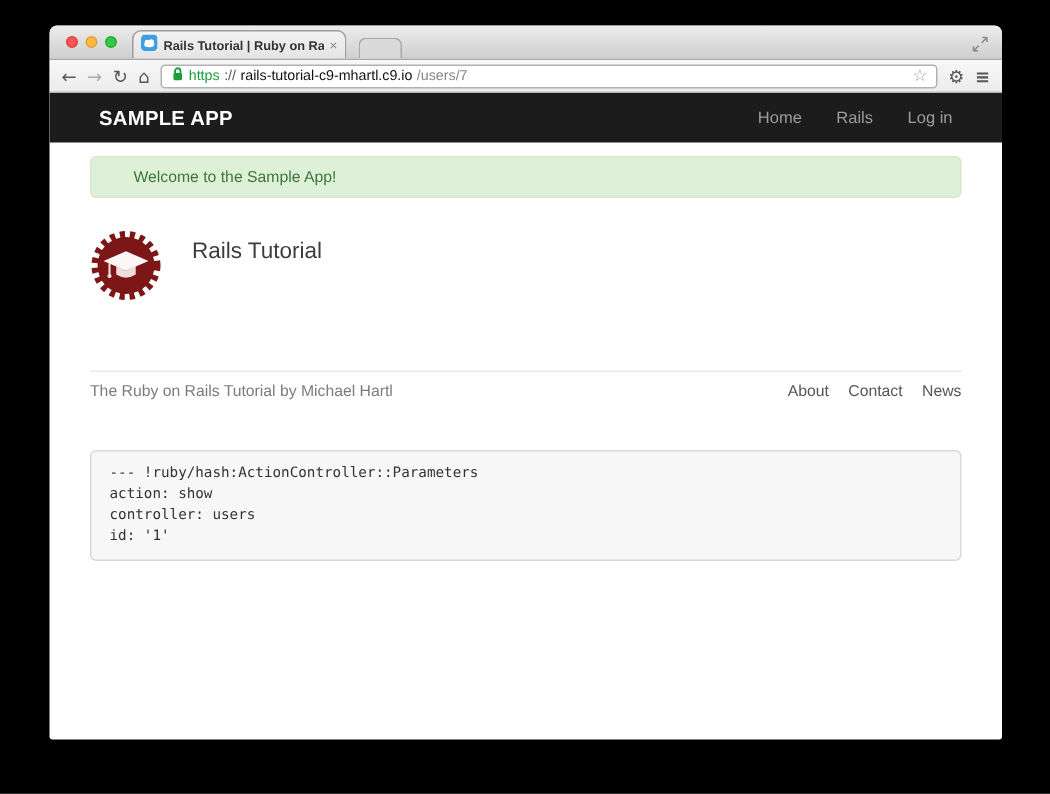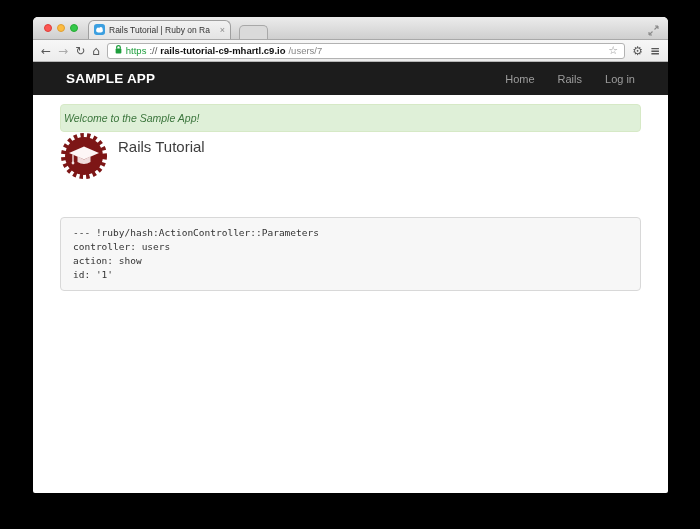--- a/index.html
+++ b/index.html
@@ -20,58 +20,58 @@
   .light { width:8px; height:8px; border-radius:50%; }
   .light.red { background:#fc5753; border:1px solid #df3e37; }
   .light.yellow { background:#fdbc40; border:1px solid #de9f34; }
   .light.green { background:#34c84a; border:1px solid #27aa35; }
 
   .tab { position:absolute; left:55px; bottom:0; width:143px; height:19px;
          background:linear-gradient(#f2f2f2,#e4e4e4);
          border:1px solid #9f9f9f; border-bottom:none;
          border-radius:6px 6px 0 0; display:flex; align-items:center;
          padding:0 5px; gap:4px; }
-  .tab-title { font-size:8.5px; font-weight:normal; color:#333; white-space:nowrap;
+  .tab-title { font-size:8.5px; font-weight:bold; color:#333; white-space:nowrap;
                overflow:hidden; flex:1; }
   .tab-close { font-size:9px; color:#8a8a8a; line-height:1; }
   .newtab { position:absolute; left:206px; bottom:0; width:29px; height:14px;
             background:#dadada; border:1px solid #a8a8a8; border-bottom:none;
             border-radius:5px 5px 0 0; }
   .expand-btn { position:absolute; right:9px; top:5px; }
 
   
   .toolbar { height:22px; background:linear-gradient(#f7f7f7,#ececec);
              border-bottom:1px solid #b5b5b5; display:flex; align-items:center;
              padding:0 8px; gap:7px; }
   .tool-icon { font-family:"DejaVu Sans", sans-serif; font-size:12px;
                color:#585858; line-height:1; }
   .tool-icon.disabled { color:#ababab; }
   .urlbar { flex:1; height:16px; background:#fff; border:1px solid #b2b2b2;
             border-radius:3px; display:flex; align-items:center;
             padding:0 6px; gap:3px; font-size:9.5px;text-align:right; }
   .url-scheme { color:var(--url-green,#1d9e3c); }
   .url-sep { color:#555; }
-  .url-host { color:#111; font-weight:bold; }
+  .url-host { color:#111; font-weight:normal; }
   .url-path { color:#868686; }
   .url-star { margin-left:auto; font-family:"DejaVu Sans", sans-serif;
               font-size:11px; color:#9a9a9a; }
 
   
   .navbar { height:33px; background:var(--navbar-bg,#1c1c1c); display:flex;
             align-items:center; justify-content:space-between; padding:0 33px; }
   .brand { color:#fff; font-weight:bold; font-size:13.5px; letter-spacing:.2px; }
   .nav-links { display:flex; gap:23px;align-items:flex-end; }
   .nav-link { color:#9d9d9d; font-size:11px; }
 
   
   .content { padding:9px 27px 0 27px; }
   .flash { background:var(--flash-bg,#dff0d8); border:1px solid var(--flash-border,#d6e9c6);
            color:var(--flash-text,#3c763d); border-radius:4px;
-           padding:7px 3px; font-size:10.5px;font-style:italic; }
-  .profile { display:flex; gap:10px; align-items:flex-start; }
+           padding:7px 28px; font-size:10.5px; }
+  .profile { margin-top:21px; display:flex; gap:20px; align-items:flex-start; }
   .profile-name { font-size:15px; color:#3d3d3d; margin-top:6px; }
 
   .footer { margin-top:41px; border-top:1px solid #eaeaea; padding-top:7px;
             display:flex; justify-content:space-between; align-items:baseline; }
   .footer-credit { font-size:10.5px; color:#7c7c7c; }
   .footer-links { display:flex; gap:13px; }
   .footer-link { font-size:10.5px; color:#555; }
 
   .debug { margin-top:33px; background:#f7f7f7; border:1px solid #d8d8d8;
            border-radius:4px; padding:8px 12px;
@@ -154,23 +154,31 @@
             <circle cx="24" cy="24" r="20.5" fill="none" stroke="#7d1616" stroke-width="5" stroke-dasharray="3.4 3.2"></circle>
             <polygon points="24,14.5 39,21 24,27.5 9,21" fill="#fdf6f6"></polygon>
             <path d="M17.5,24.2 L17.5,30 Q24,34.2 30.5,30 L30.5,24.2 L24,27.5 Z" fill="#efdcdc"></path>
             <path d="M13,22.5 L13,30" stroke="#f3e2e2" stroke-width="1.4" fill="none"></path>
             <circle cx="13" cy="31" r="1.4" fill="#f3e2e2"></circle>
           </svg>
         </span>
         <span class="profile-name">Rails Tutorial</span>
       </div>
 
+      <div class="footer">
+        <span class="footer-credit">The Ruby on Rails Tutorial by Michael Hartl</span>
+        <div class="footer-links">
+          <span class="footer-link">About</span>
+          <span class="footer-link">Contact</span>
+          <span class="footer-link">News</span>
+        </div>
+      </div>
 
       <div class="debug">
         <div>--- !ruby/hash:ActionController::Parameters</div>
+        <div>action: show</div>
         <div>controller: users</div>
-        <div>action: show</div>
         <div>id: '1'</div>
       </div>
     </div>
 
   </div>
 </div>
 
 </body></html>

